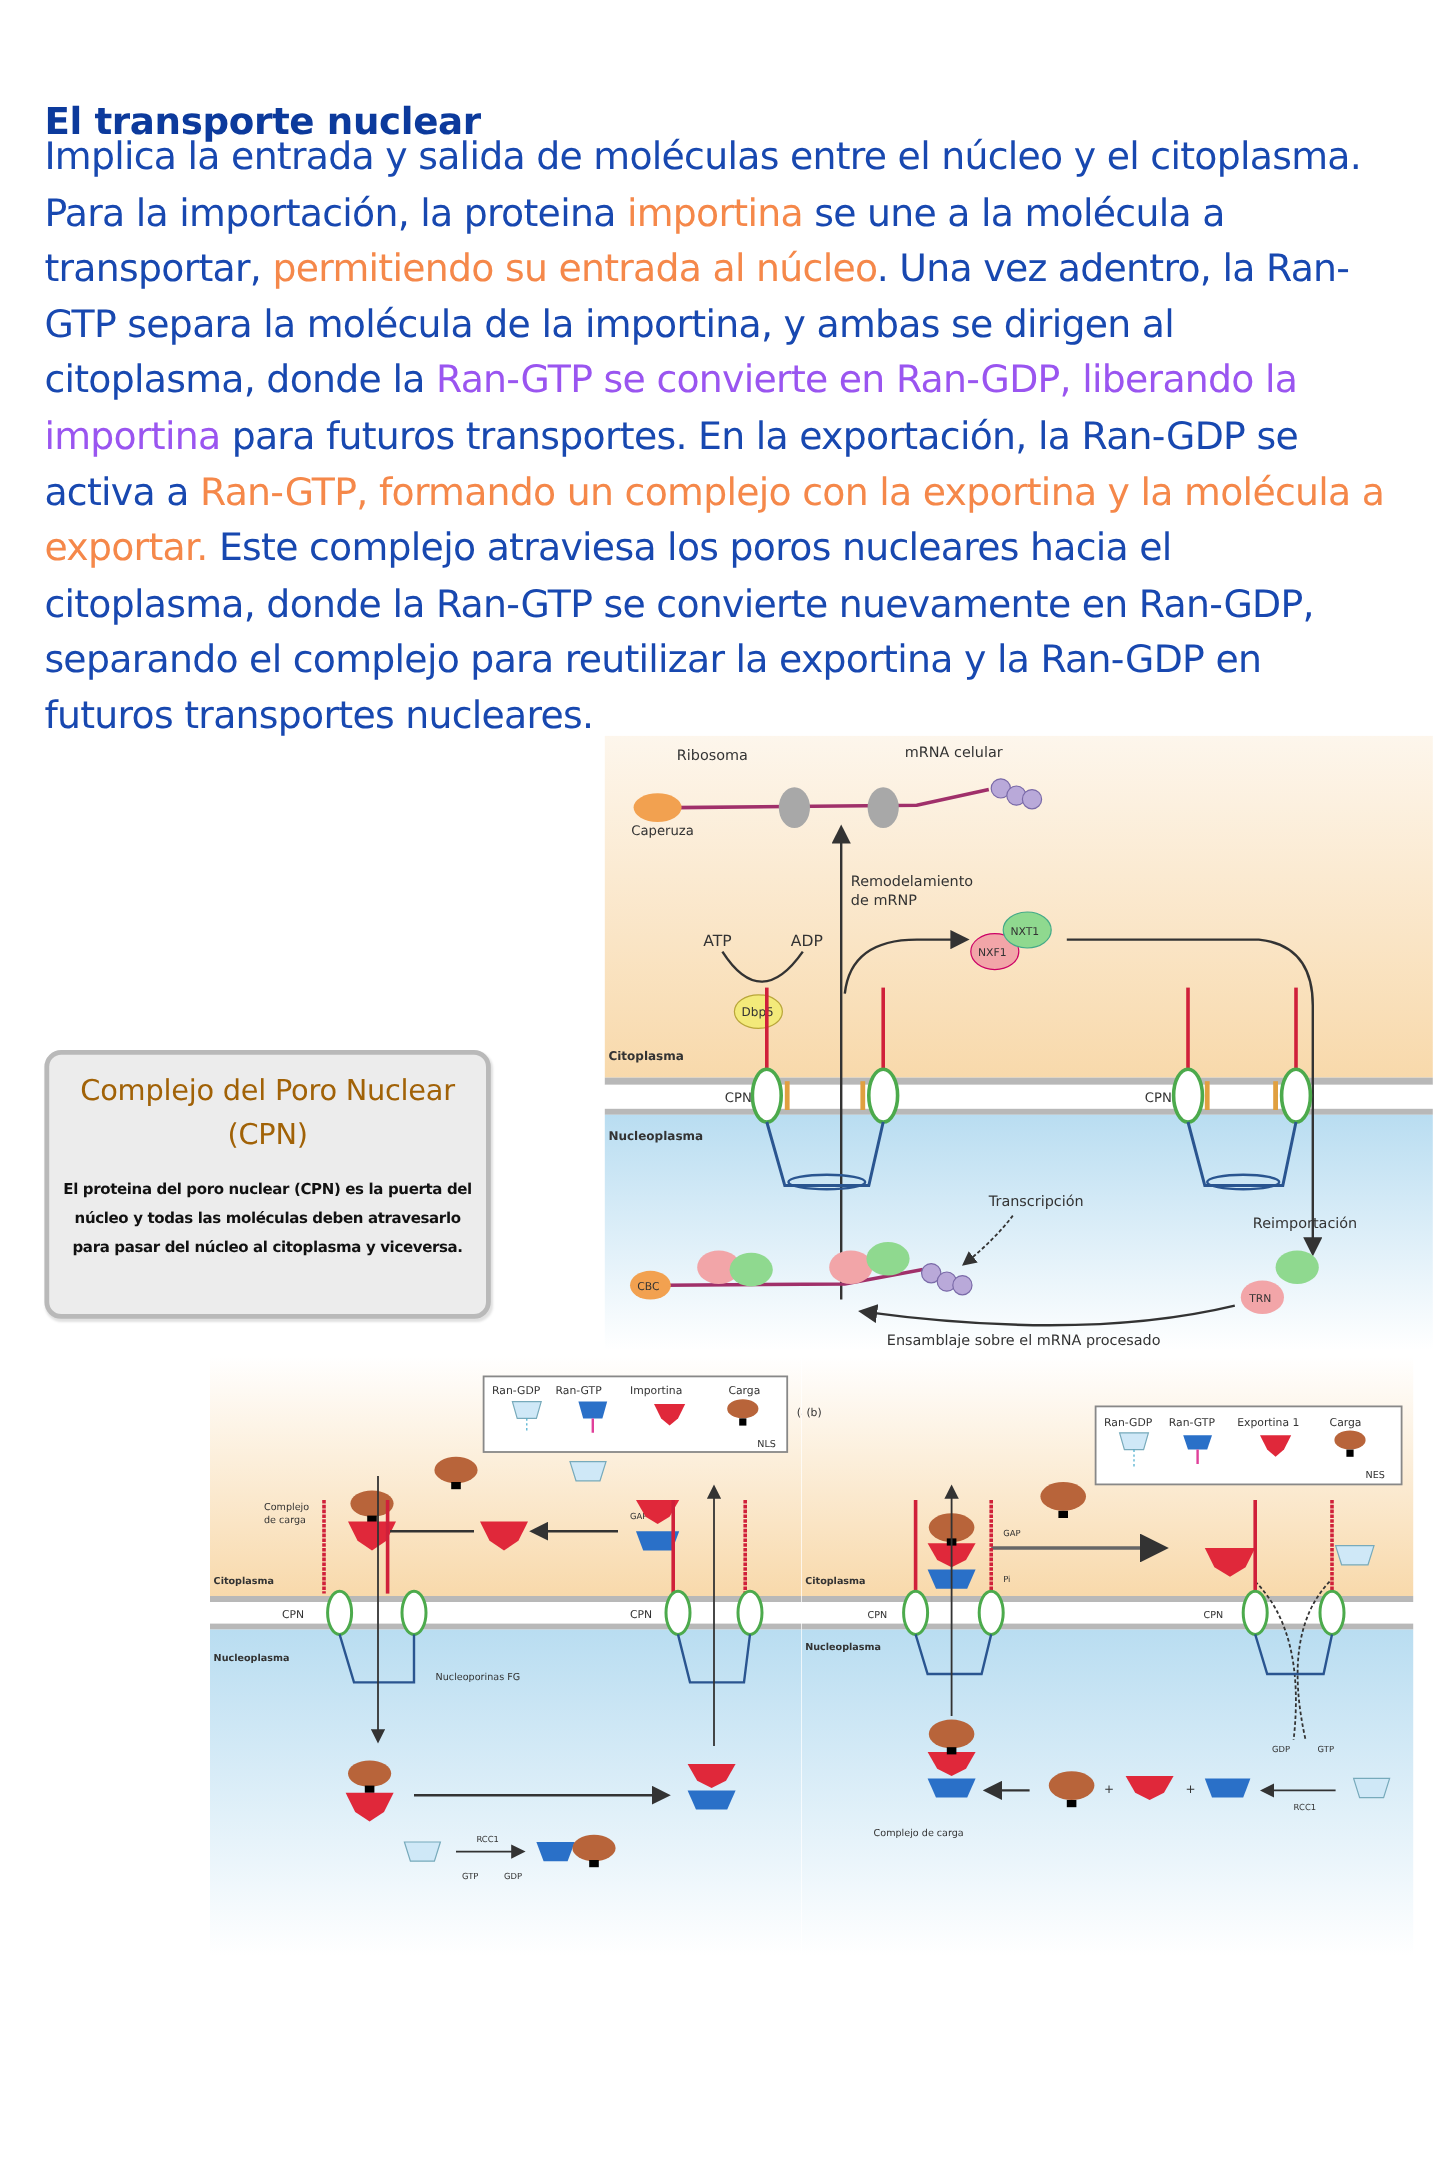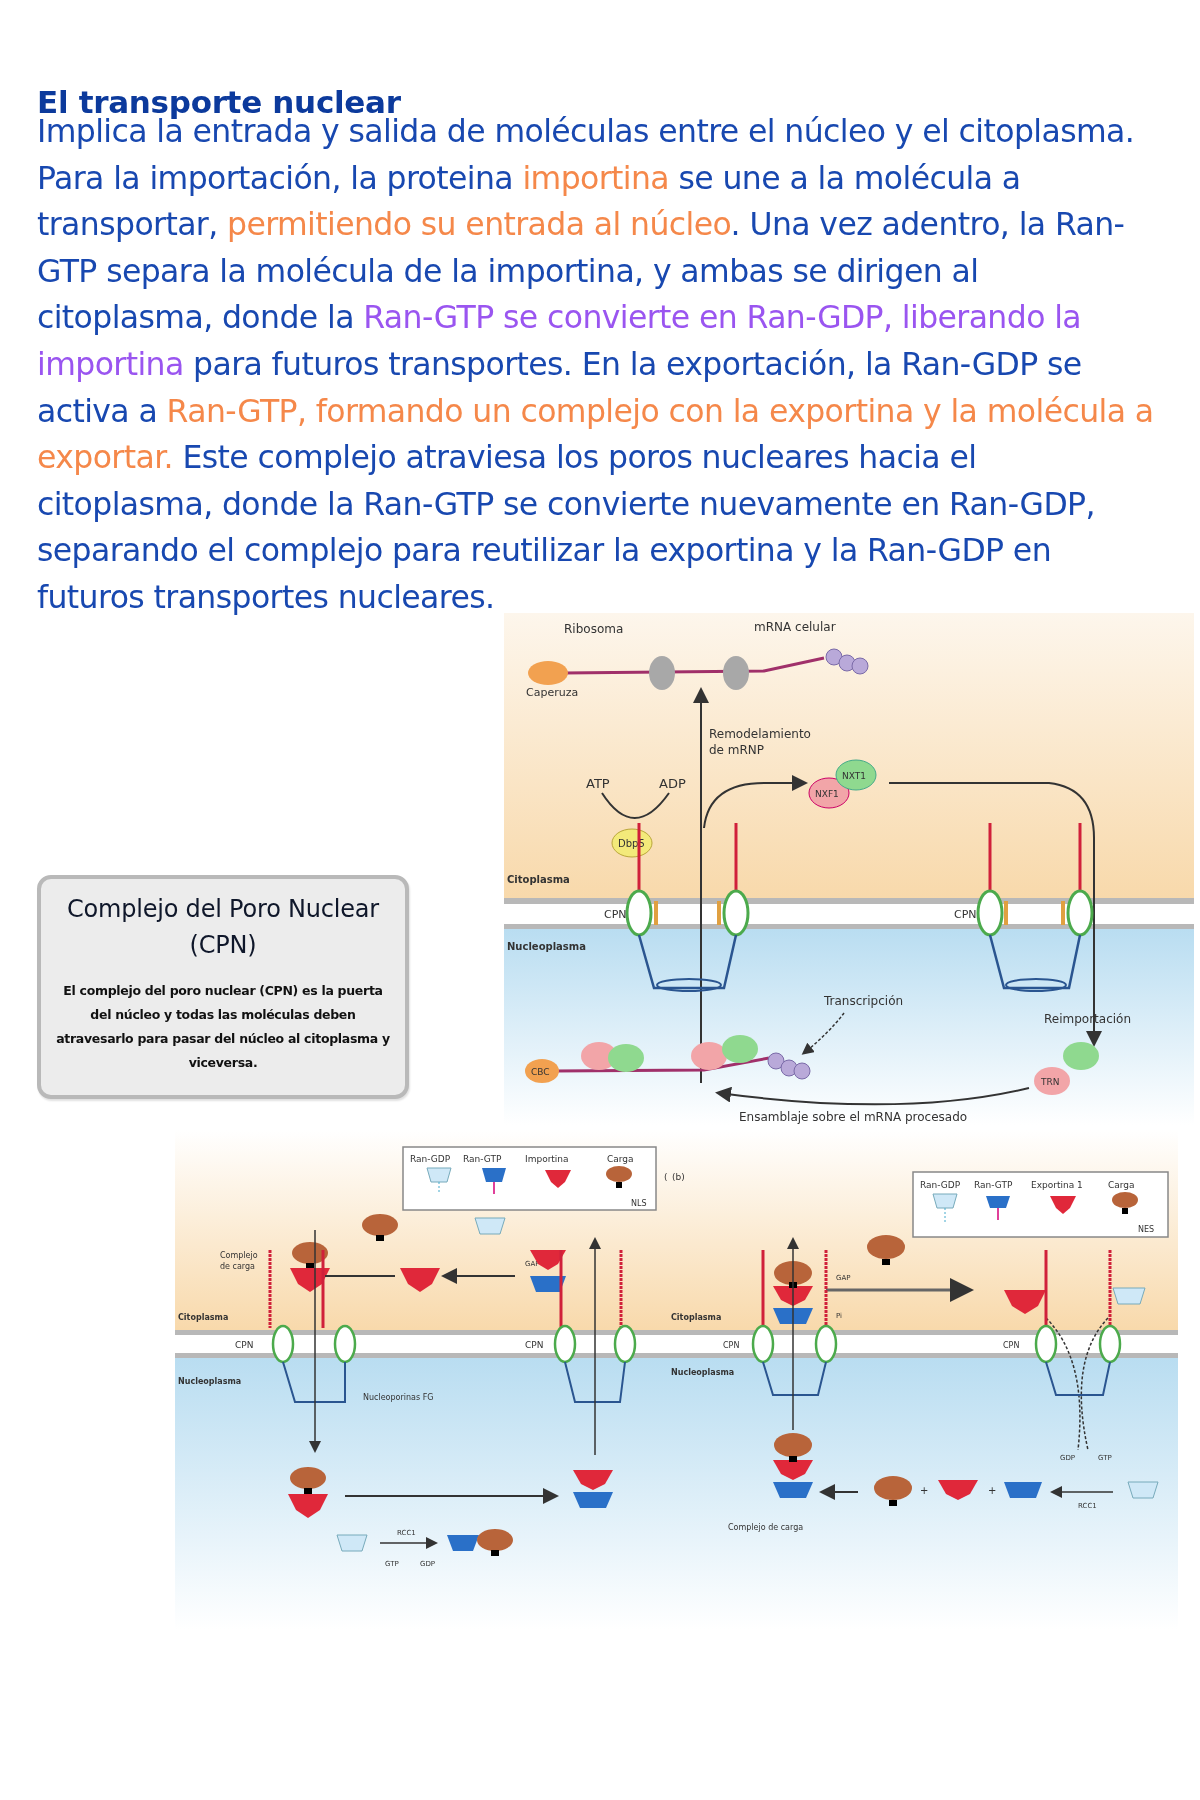--- a/index.html
+++ b/index.html
@@ -22,21 +22,21 @@
   .panel svg { display: block; width: 100%; height: 100%; }
   .lbl { font-family: "DejaVu Sans", sans-serif; fill: #333; }
 
   
   .callout {
     position: absolute; left: 37px; top: 875px; width: 372px; height: 224px;
     background: #ececec; border: 4px solid #b9b9b9; border-radius: 14px;
     text-align: center; padding: 12px 10px;
     box-shadow: 1px 2px 2px rgba(0,0,0,0.12);
   }
-  .callout-title { font-size: 24px; line-height: 36px; color: #0f172a; letter-spacing: -0.2px; }
+  .callout-title { font-size: 24px; line-height: 36px; color: #a16207; letter-spacing: -0.2px; }
   .callout-body { margin-top: 16px; font-size: 12.5px; line-height: 24px; color: #111; font-weight: bold; letter-spacing: -0.3px; }
 </style>
 </head>
 <body>
 
 <div class="title">El transporte nuclear</div>
 
 <div class="body-text"><span>Implica la entrada y salida de moléculas entre el núcleo y el citoplasma. Para la importación, la proteina </span><span class="hl-orange">importina</span><span> se une a la molécula a transportar, </span><span class="hl-orange">permitiendo su entrada al núcleo</span><span>. Una vez adentro, la Ran-GTP separa la molécula de la importina, y ambas se dirigen al citoplasma, donde la </span><span class="hl-purple">Ran-GTP se convierte en Ran-GDP, liberando la importina</span><span> para futuros transportes. En la exportación, la Ran-GDP se activa a </span><span class="hl-orange">Ran-GTP, formando un complejo con la exportina y la molécula a exportar.</span><span> Este complejo atraviesa los poros nucleares hacia el citoplasma, donde la Ran-GTP se convierte nuevamente en Ran-GDP, separando el complejo para reutilizar la exportina y la Ran-GDP en futuros transportes nucleares.</span></div>
 
 <div class="panel" style="left:503px; top:613px; width:692px; height:512px;">
@@ -135,21 +135,21 @@
     <ellipse cx="548" cy="468" rx="18" ry="14" fill="#f2a5a8"></ellipse>
     <ellipse cx="577" cy="443" rx="18" ry="14" fill="#8fd98f"></ellipse>
     <text class="lbl" x="537" y="472" font-size="9">TRN</text>
     <path d="M525,475 Q400,505 215,480" stroke="#333" stroke-width="2" fill="none" marker-end="url(#arr)"></path>
     <text class="lbl" x="235" y="508" font-size="12">Ensamblaje sobre el mRNA procesado</text>
   </svg>
 </div>
 
 <div class="callout">
   <div class="callout-title">Complejo del Poro Nuclear (CPN)</div>
-  <div class="callout-body">El complejo del poro nuclear (CPN) es la puerta del núcleo y todas las moléculas deben atravesarlo para pasar del núcleo al citoplasma y viceversa.</div>
+  <div class="callout-body">El proteina del poro nuclear (CPN) es la puerta del núcleo y todas las moléculas deben atravesarlo para pasar del núcleo al citoplasma y viceversa.</div>
 </div>
 
 <div class="panel" style="left:175px; top:1130px; width:493px; height:500px;">
   <svg viewBox="0 0 493 500" xmlns="http://www.w3.org/2000/svg">
     <defs>
       <linearGradient id="cyto2" x1="0" y1="0" x2="0" y2="1">
           <stop offset="0" stop-color="#ffffff"></stop>
           <stop offset="1" stop-color="#f8d9ab"></stop>
         </linearGradient>
       <linearGradient id="nuc2" x1="0" y1="0" x2="0" y2="1">

